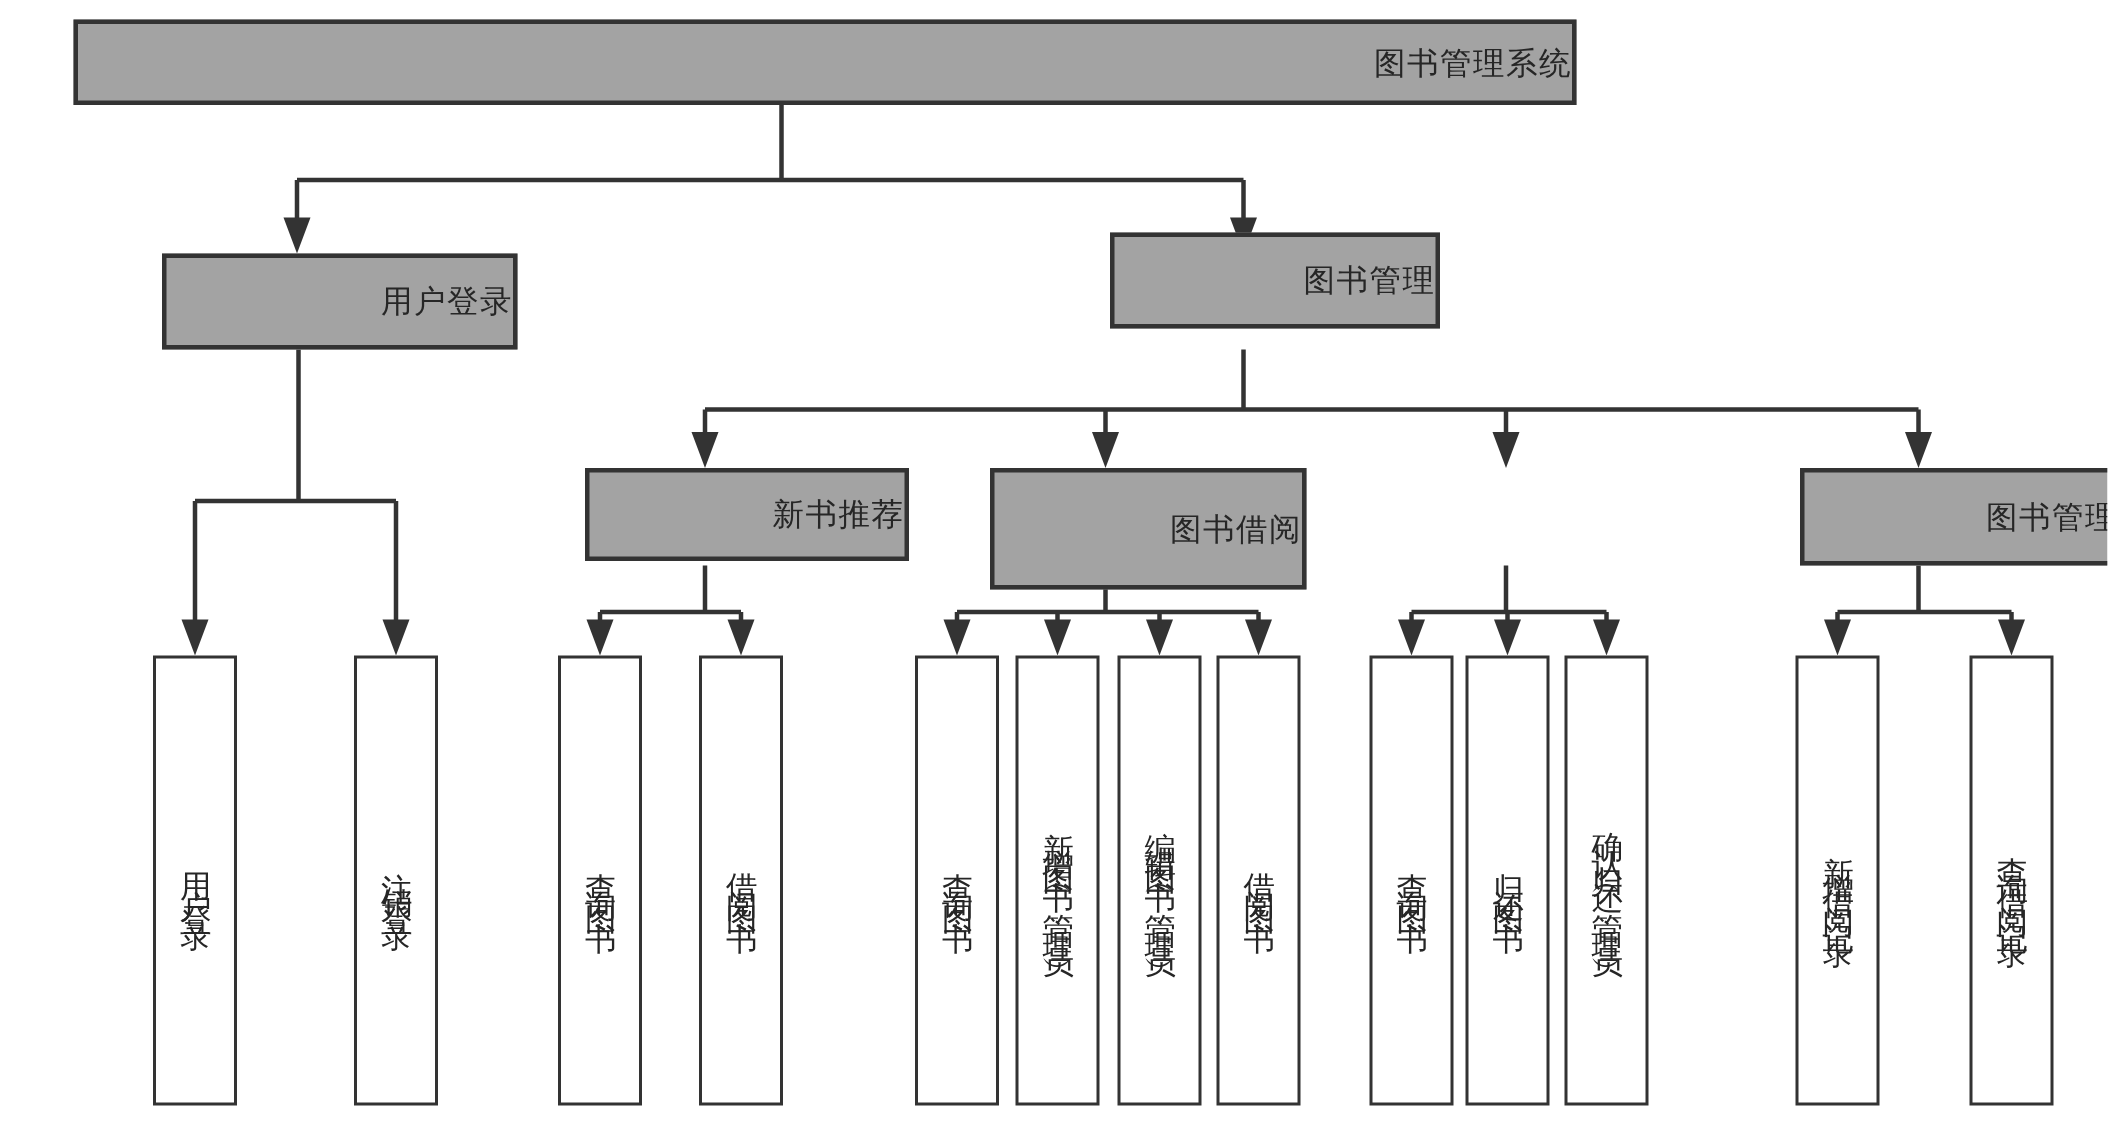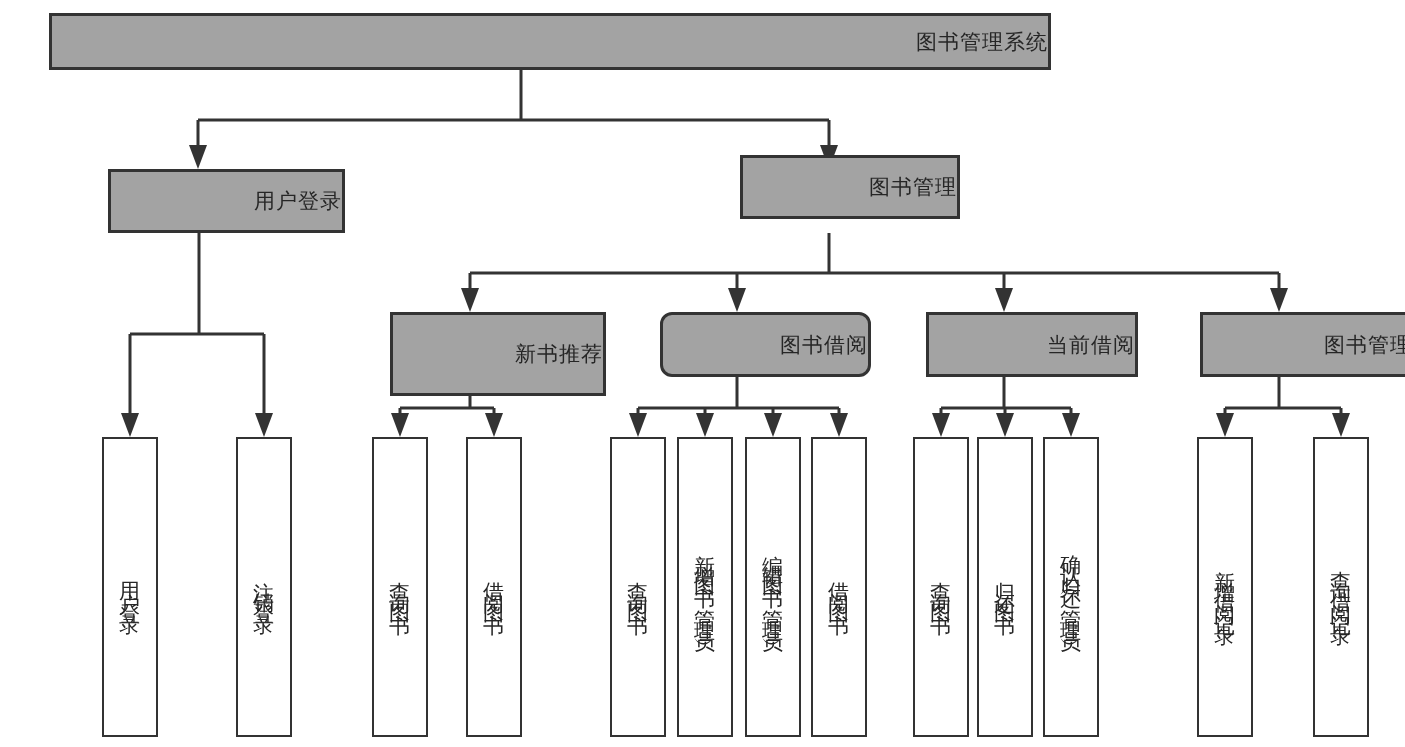--- a/index.html
+++ b/index.html
@@ -55,22 +55,22 @@
     font-size: 21px;
     line-height: 1;
     letter-spacing: 11px;
     color: var(--text);
     white-space: nowrap;
   }
   
   #root-box   { left: 21px;  top: 13px;  width: 1002px; height: 57px; }
   #l2-login   { left: 80px;  top: 169px; width: 237px;  height: 64px; }
   #l2-mgmt    { left: 712px; top: 155px; width: 220px;  height: 64px; }
-  #l3-newbook { left: 362px; top: 312px; width: 216px;  height: 84px; }
-  #l3-borrow  { left: 632px; top: 312px; width: 211px;  height: 65px; border-radius: 12px; }
+  #l3-newbook { left: 362px; top: 312px; width: 216px;  height: 62px; }
+  #l3-borrow  { left: 632px; top: 312px; width: 211px;  height: 81px; }
   #l3-current { left: 898px; top: 312px; width: 212px;  height: 65px; }
   #l3-records { left: 1172px;top: 312px; width: 215px;  height: 65px; }
   
   #c0  { left: 102px; }
   #c1  { left: 236px; }
   #c2  { left: 372px; }
   #c3  { left: 466px; }
   #c4  { left: 610px; }
   #c5  { left: 677px; }
   #c6  { left: 745px; }
@@ -136,23 +136,20 @@
   <div id="l2-mgmt" class="hbox">
     <span>图书管理</span>
   </div>
 
   <div id="l3-newbook" class="hbox">
     <span>新书推荐</span>
   </div>
   <div id="l3-borrow" class="hbox">
     <span>图书借阅</span>
   </div>
-  <div id="l3-current" class="hbox">
-    <span>当前借阅</span>
-  </div>
   <div id="l3-records" class="hbox">
     <span>图书管理</span>
   </div>
 
   <div id="c0" class="vbox">
     <span class="vlabel">用户登录</span>
   </div>
   <div id="c1" class="vbox">
     <span class="vlabel">注销登录</span>
   </div>

